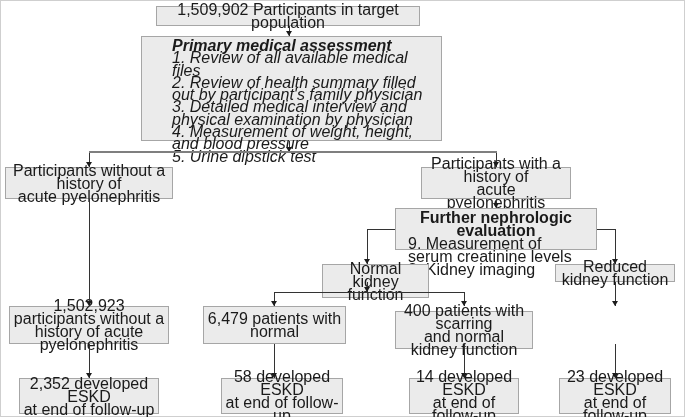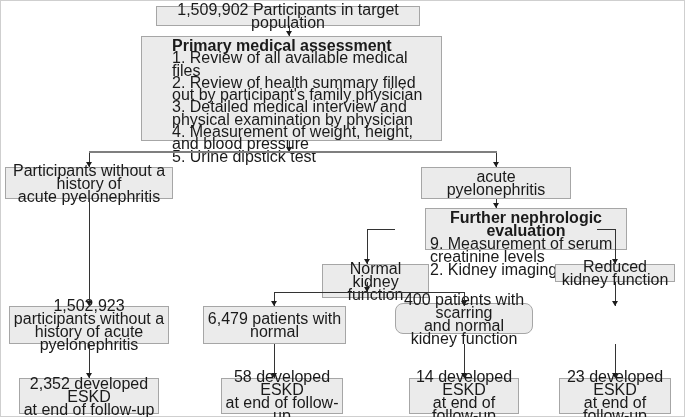--- a/index.html
+++ b/index.html
@@ -24,22 +24,22 @@
   .listbox .ttl { font-weight:bold; }
   .vl { position:absolute; width:1px; background:var(--line,#333333); }
   .hl { position:absolute; height:1px; background:var(--line,#333333); }
   .hl.thick { height:2px; background:var(--line-thick,#7f7f7f); }
   .arr {
     position:absolute; width:0; height:0;
     border-left:3px solid transparent;
     border-right:3px solid transparent;
     border-top:5px solid var(--arrow,#1c1c1c);
   }
-  .assess { padding:3px 8px 3px 30px; line-height:12.3px; }
-  .nephro { padding:2px 4px;margin-left:30px; }
+  .assess { padding:3px 8px 3px 30px; line-height:12.3px;font-style:italic; }
+  .nephro { padding:2px 12px; }
   .nephro .ttl { text-align:center; }
 </style>
 </head>
 <body>
 
 <div class="canvas">
 
   <div class="bx ctr" style="left:155px; top:5px; width:264px; height:20px;">
     <span>1,509,902 Participants in target population</span>
   </div>
@@ -51,20 +51,21 @@
     <div>3. Detailed medical interview and physical examination by physician</div>
     <div>4. Measurement of weight, height, and blood pressure</div>
     <div>5. Urine dipstick test</div>
   </div>
 
   <div class="bx ctr" style="left:4px; top:166px; width:168px; height:32px;">
     <span>Participants without a history of</span>
     <span>acute pyelonephritis</span>
   </div>
   <div class="bx ctr" style="left:420px; top:166px; width:150px; height:32px;">
+    <span>Participants with a history of</span>
     <span>acute pyelonephritis</span>
   </div>
 
   <div class="bx listbox nephro" style="left:394px; top:207px; width:202px; height:42px;">
     <div class="ttl">Further nephrologic evaluation</div>
     <div>9. Measurement of serum creatinine levels</div>
     <div>2. Kidney imaging</div>
   </div>
 
   <div class="bx ctr" style="left:321px; top:263px; width:107px; height:34px;">
@@ -74,21 +75,21 @@
     <span>Reduced kidney function</span>
   </div>
 
   <div class="bx ctr" style="left:8px; top:305px; width:160px; height:38px;">
     <span>1,502,923 participants without a</span>
     <span>history of acute pyelonephritis</span>
   </div>
   <div class="bx ctr" style="left:202px; top:305px; width:143px; height:38px;">
     <span>6,479 patients with normal</span>
   </div>
-  <div class="bx ctr" style="left:394px; top:302px; width:138px; height:31px;border-radius:8px;">
+  <div class="bx ctr" style="left:394px; top:310px; width:138px; height:38px;">
     <span>400 patients with scarring</span>
     <span>and normal kidney function</span>
   </div>
 
   <div class="bx ctr" style="left:18px; top:377px; width:140px; height:36px;">
     <span>2,352 developed ESKD</span>
     <span>at end of follow-up</span>
   </div>
   <div class="bx ctr" style="left:220px; top:377px; width:122px; height:36px;">
     <span>58 developed ESKD</span>

